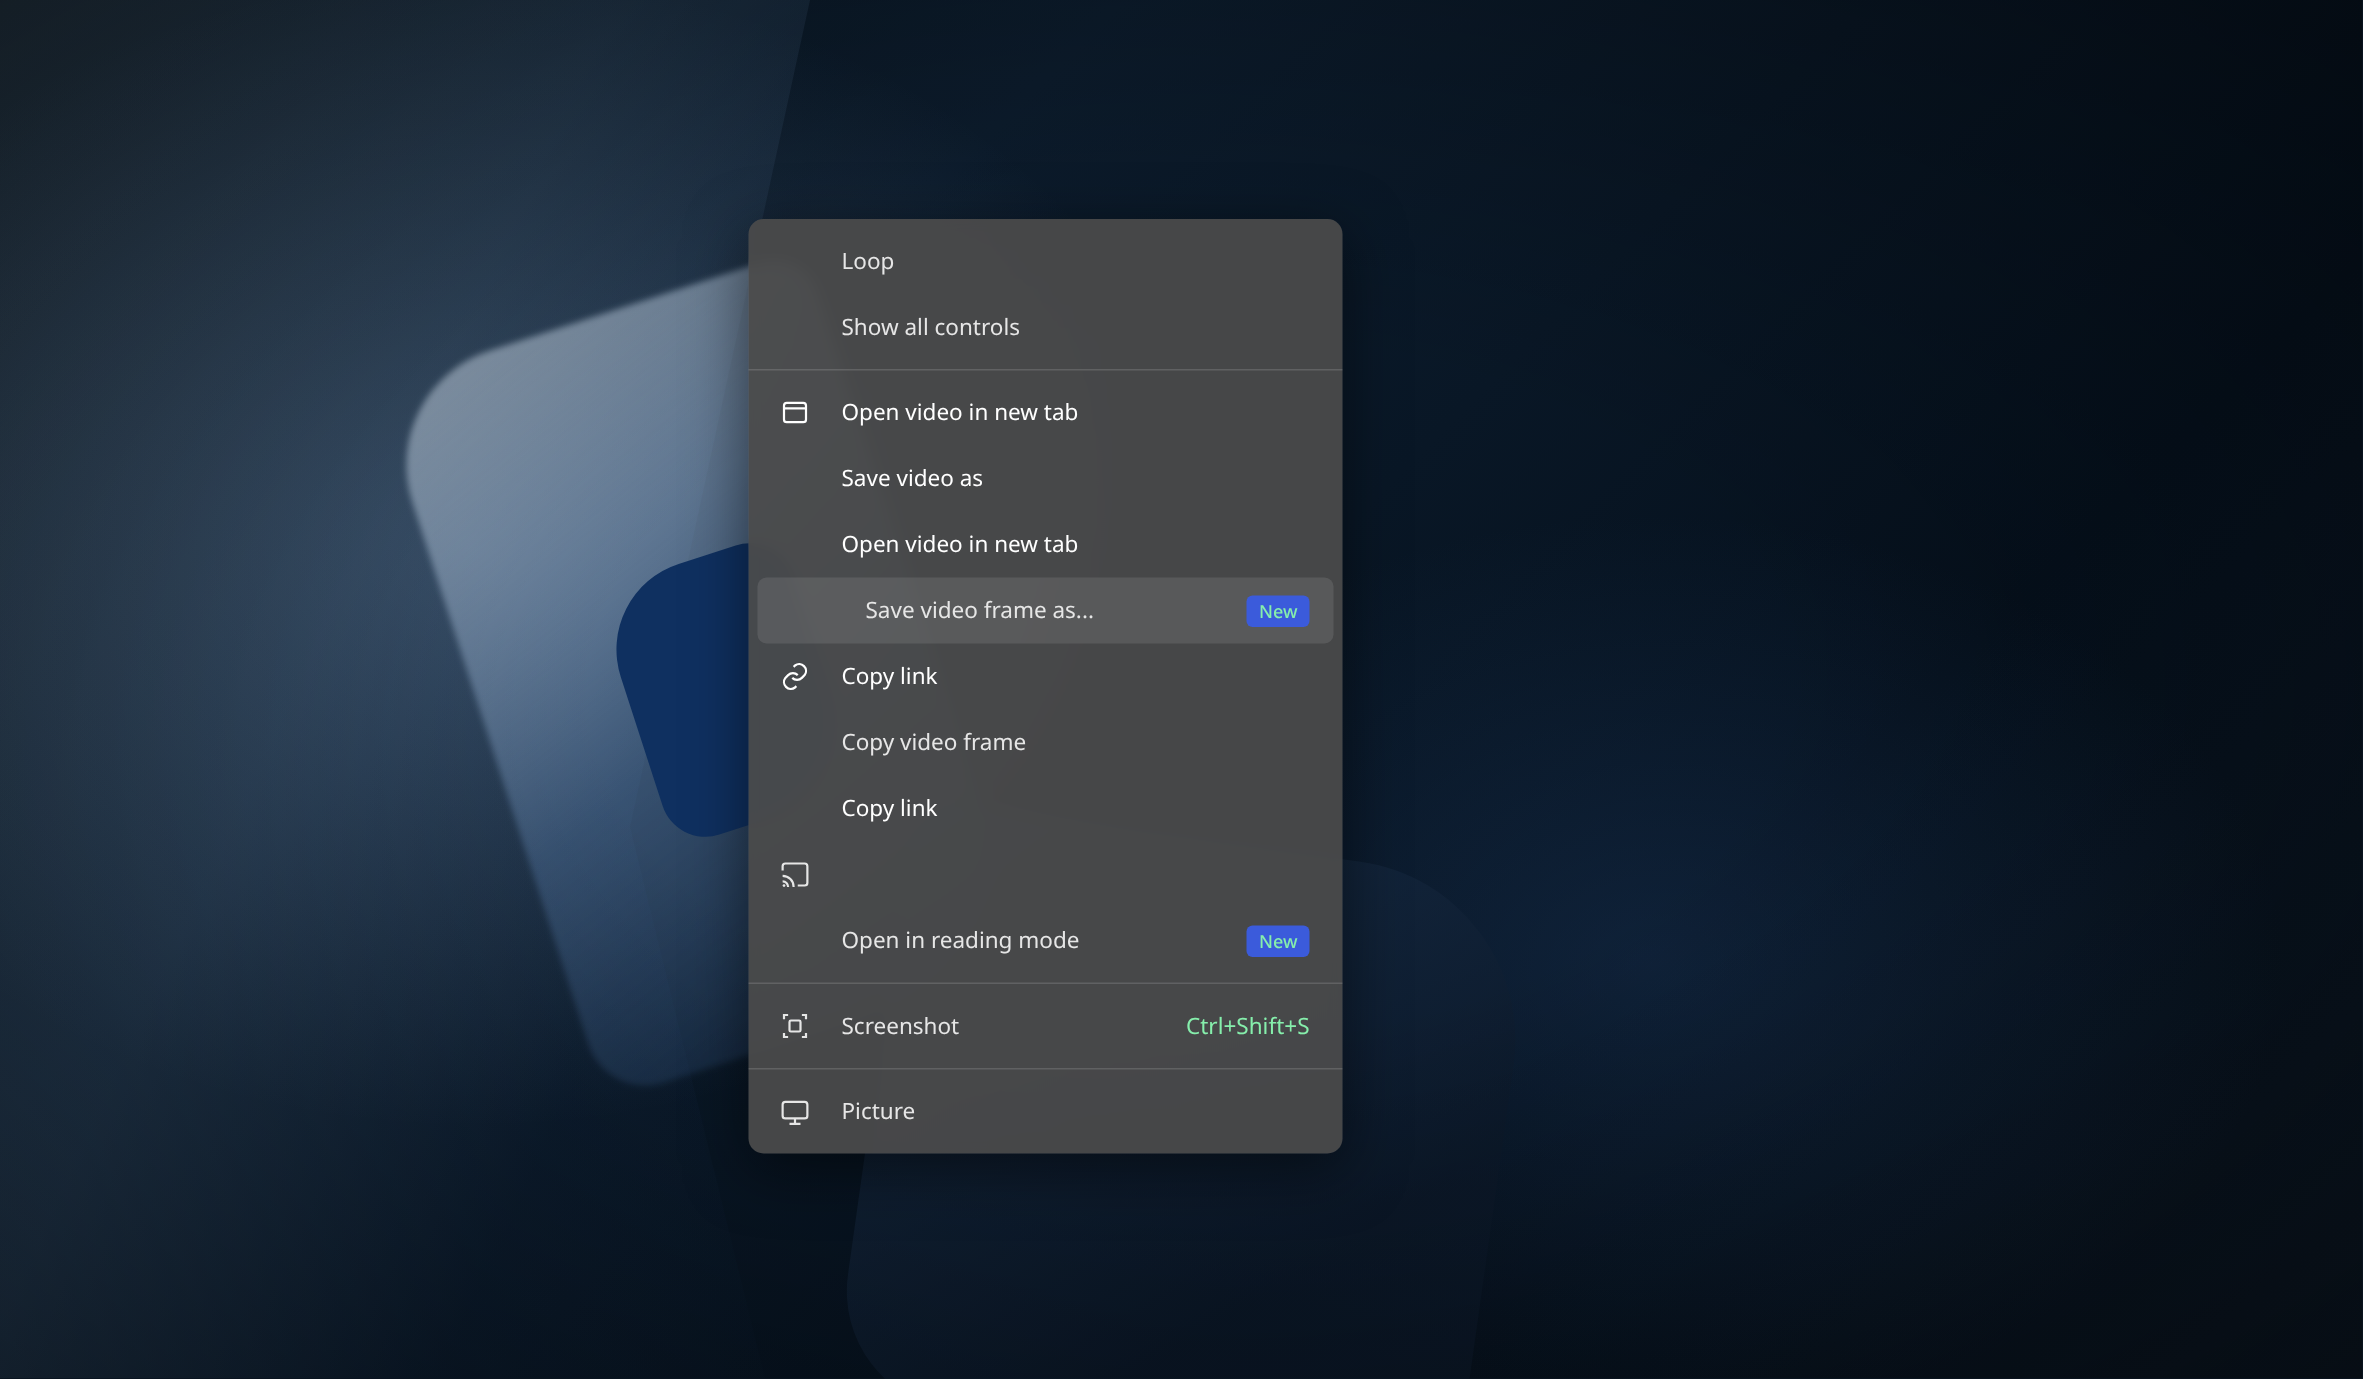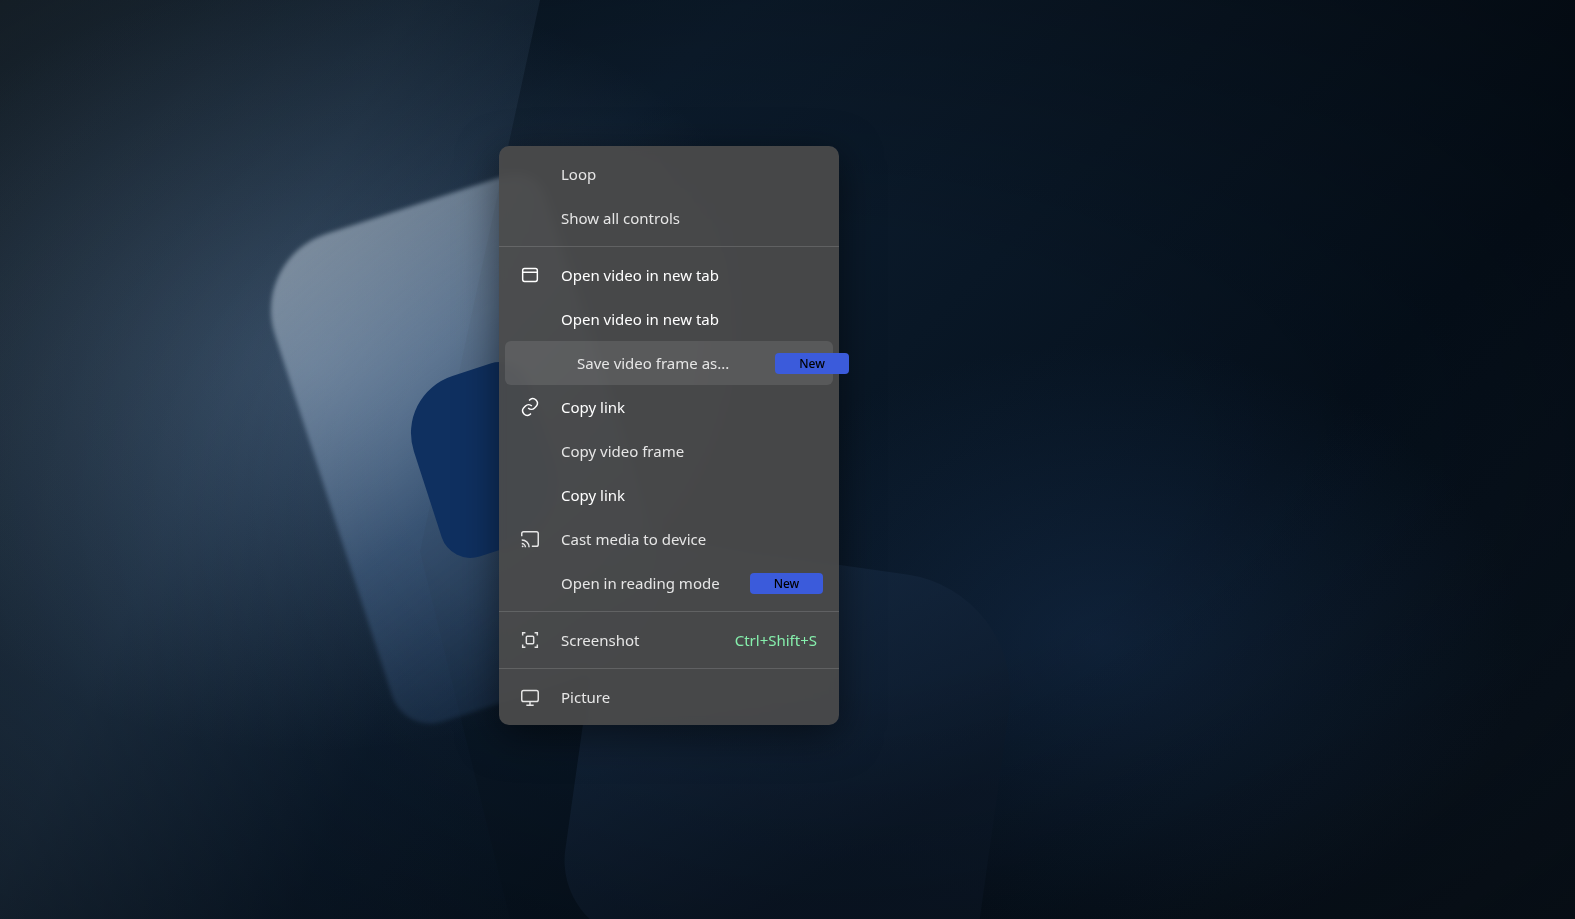--- a/index.html
+++ b/index.html
@@ -64,21 +64,21 @@
       position: absolute;
       inset: 0;
       background: radial-gradient(ellipse at center, transparent 35%, rgba(0,0,0,0.4) 100%);
     }
 
     
     .context-menu {
       position: absolute;
       left: 499px;
       top: 146px;
-      width: 340px;
+      width: 396px;
       background: rgba(74, 74, 74, 0.94);
       border-radius: 10px;
       padding: 6px 0;
       box-shadow: 0 10px 40px rgba(0,0,0,0.5);
       backdrop-filter: blur(4px);
       color: #e6e6e6;
       font-size: 15px;
     }
     .menu-item {
       display: flex;
@@ -97,23 +97,23 @@
       flex: 0 0 38px;
       display: flex;
       align-items: center;
       justify-content: flex-start;
     }
     .icon-slot svg { width: 22px; height: 22px; }
     .label { flex: 1 1 auto; white-space: nowrap; }
     .shortcut { color: #86efac; font-size: 15px; margin-left: auto; }
     .badge {
       background: #3b5bdb;
-      color: #000000;
+      color: #86efac;
       font-size: 12px;
-      padding: 2px 24px;
+      padding: 2px 8px;
       border-radius: 4px;
       margin-left: 26px;
       font-weight: 500;
     }
     .separator {
       height: 1px;
       background: rgba(255,255,255,0.14);
       margin: 6px 0;
     }
   </style>
@@ -147,20 +147,24 @@
       <svg viewBox="0 0 24 24" fill="none" stroke="currentColor" stroke-width="1.6">
         <rect x="4" y="5" width="16" height="14" rx="2"></rect>
         <path d="M8 3v4M4 9h16" stroke-opacity="0"></path>
         <path d="M4 9h16"></path>
         <path d="M8 5V3.5" stroke-opacity="0"></path>
       </svg>
     </span>
     <span class="label">Open video in new tab</span>
   </div>
 
+  <div class="menu-item disabled">
+    <span class="icon-slot"></span>
+    <span class="label">Save video as</span>
+  </div>
 
   <div class="menu-item disabled">
     <span class="icon-slot"></span>
     <span class="label">Open video in new tab</span>
   </div>
 
   <div class="menu-item hover">
     <span class="icon-slot"></span>
     <span class="label">Save video frame as...</span>
     <span class="badge">New</span>
@@ -189,21 +193,20 @@
 
   <div class="menu-item">
     <span class="icon-slot">
       <svg viewBox="0 0 24 24" fill="none" stroke="currentColor" stroke-width="1.6">
         <path d="M3 17a4 4 0 0 1 4 4"></path>
         <path d="M3 13a8 8 0 0 1 8 8"></path>
         <circle cx="4" cy="20" r="1" fill="currentColor" stroke="none"></circle>
         <path d="M3 9V6a2 2 0 0 1 2-2h14a2 2 0 0 1 2 2v12a2 2 0 0 1-2 2h-5"></path>
       </svg>
     </span>
-    <span class="label">Cast media to device</span>
   </div>
 
   <div class="menu-item">
     <span class="icon-slot"></span>
     <span class="label">Open in reading mode</span>
     <span class="badge">New</span>
   </div>
 
   <div class="separator"></div>
 

